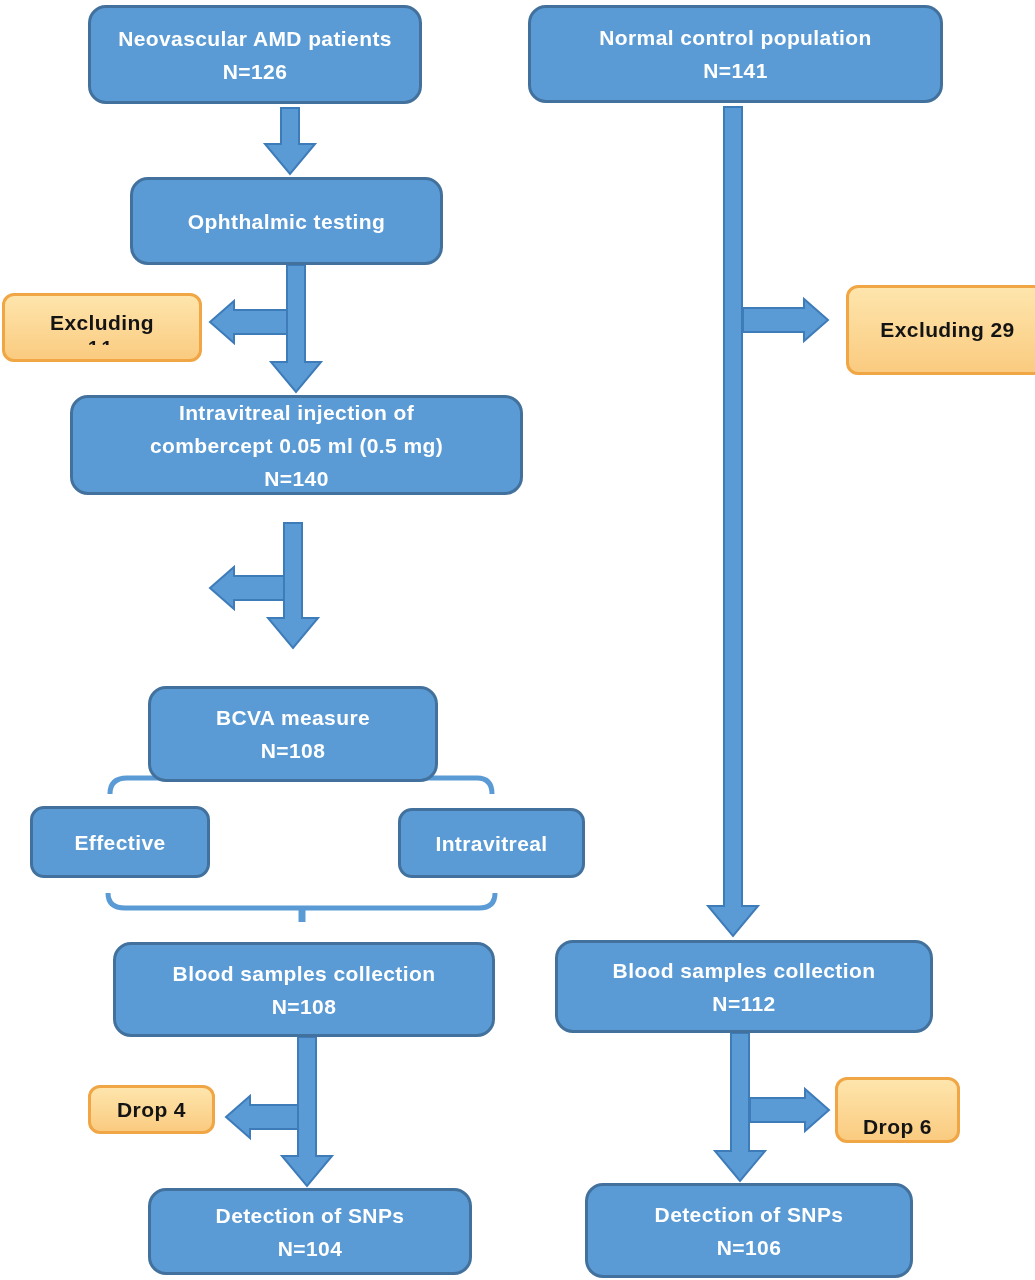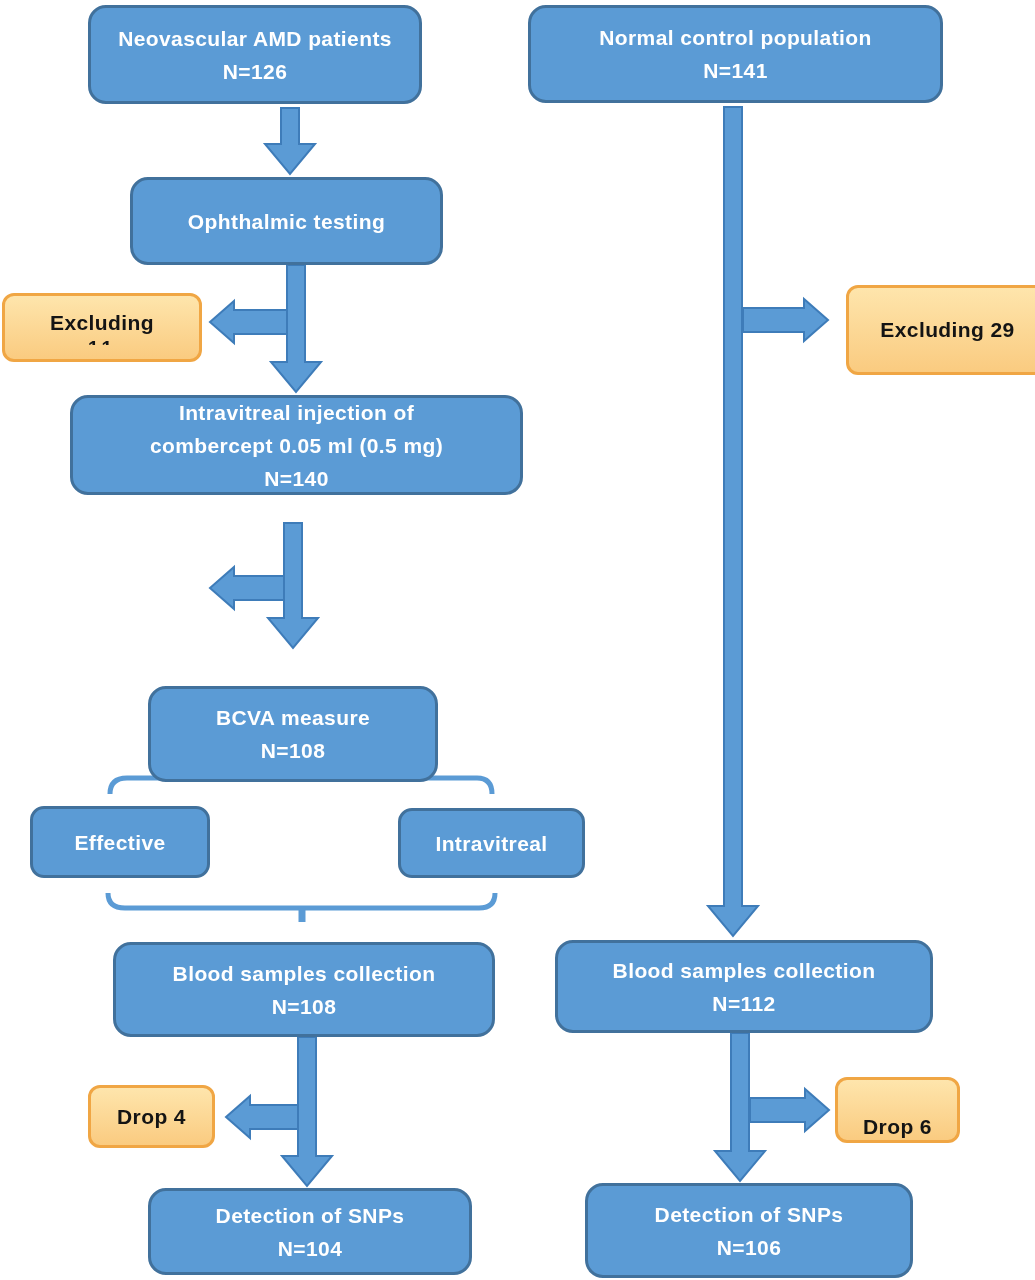--- a/index.html
+++ b/index.html
@@ -110,21 +110,21 @@
 
   <div class="bbox" style="left:398px;top:808px;width:187px;height:70px;border-radius:14px;">
     <span>Intravitreal</span>
   </div>
 
   <div class="bbox" style="left:113px;top:942px;width:382px;height:95px;">
     <span>Blood samples collection</span>
     <span>N=108</span>
   </div>
 
-  <div class="obox" style="left:88px;top:1085px;width:127px;height:63px;">
+  <div class="obox" style="left:88px;top:1085px;width:127px;height:49px;">
     <span>Drop 4</span>
   </div>
 
   <div class="bbox" style="left:148px;top:1188px;width:324px;height:87px;">
     <span>Detection of SNPs</span>
     <span>N=104</span>
   </div>
 
   <div class="bbox" style="left:528px;top:5px;width:415px;height:98px;">
     <span>Normal control population</span>

